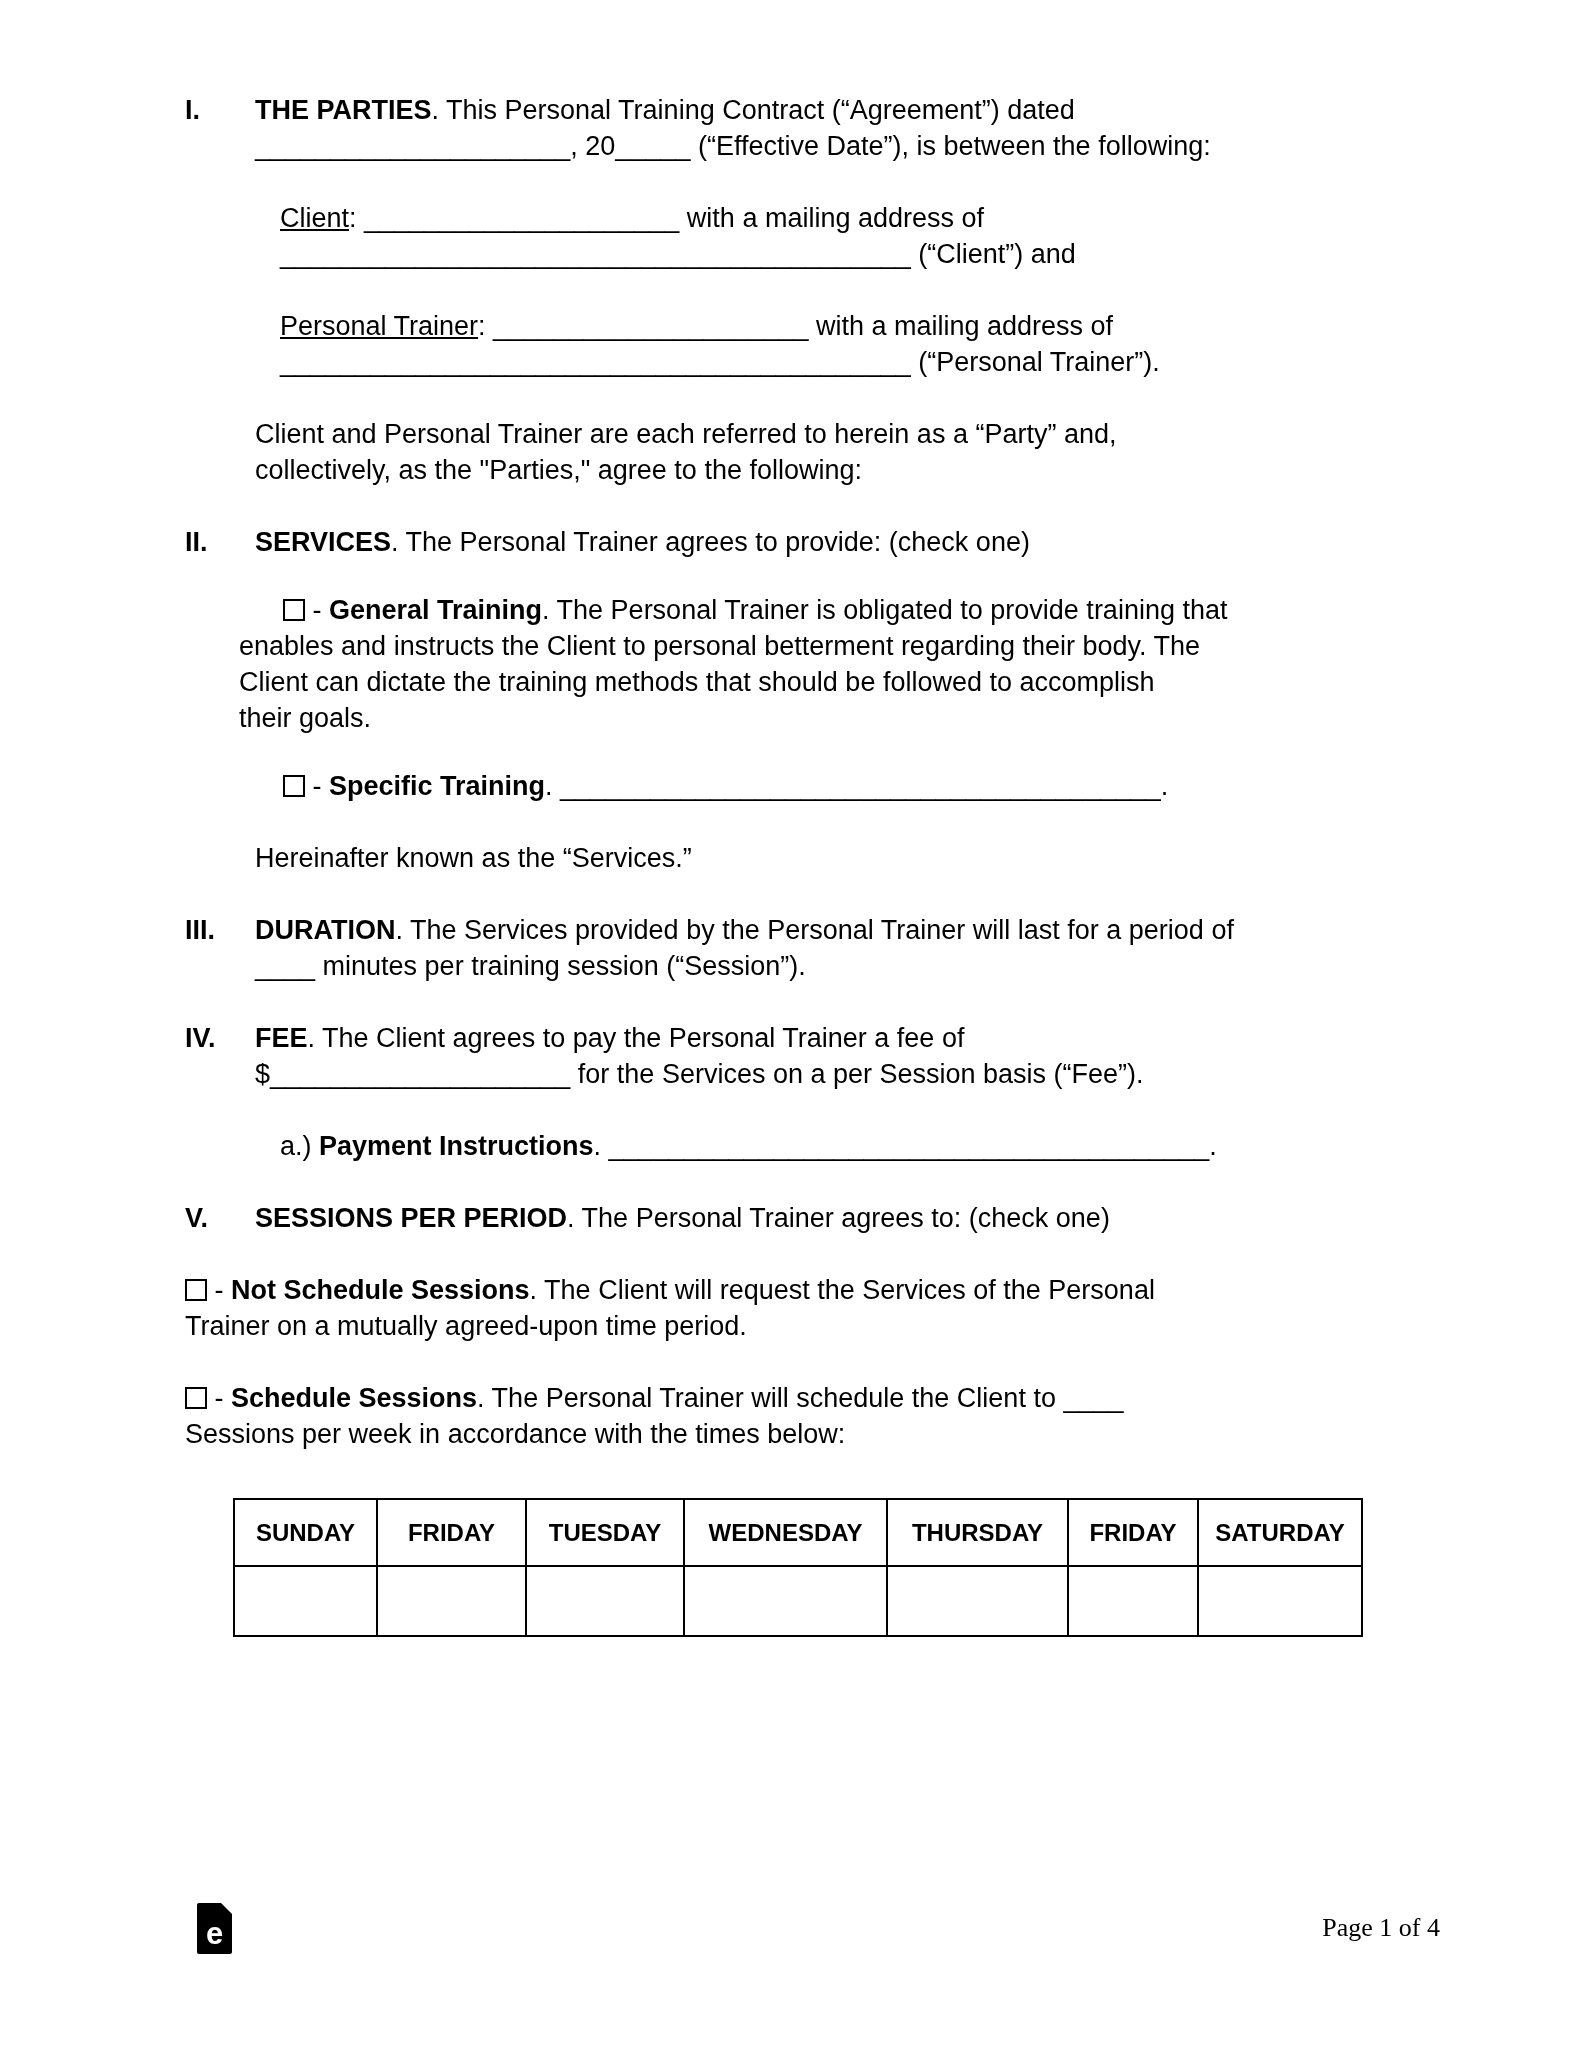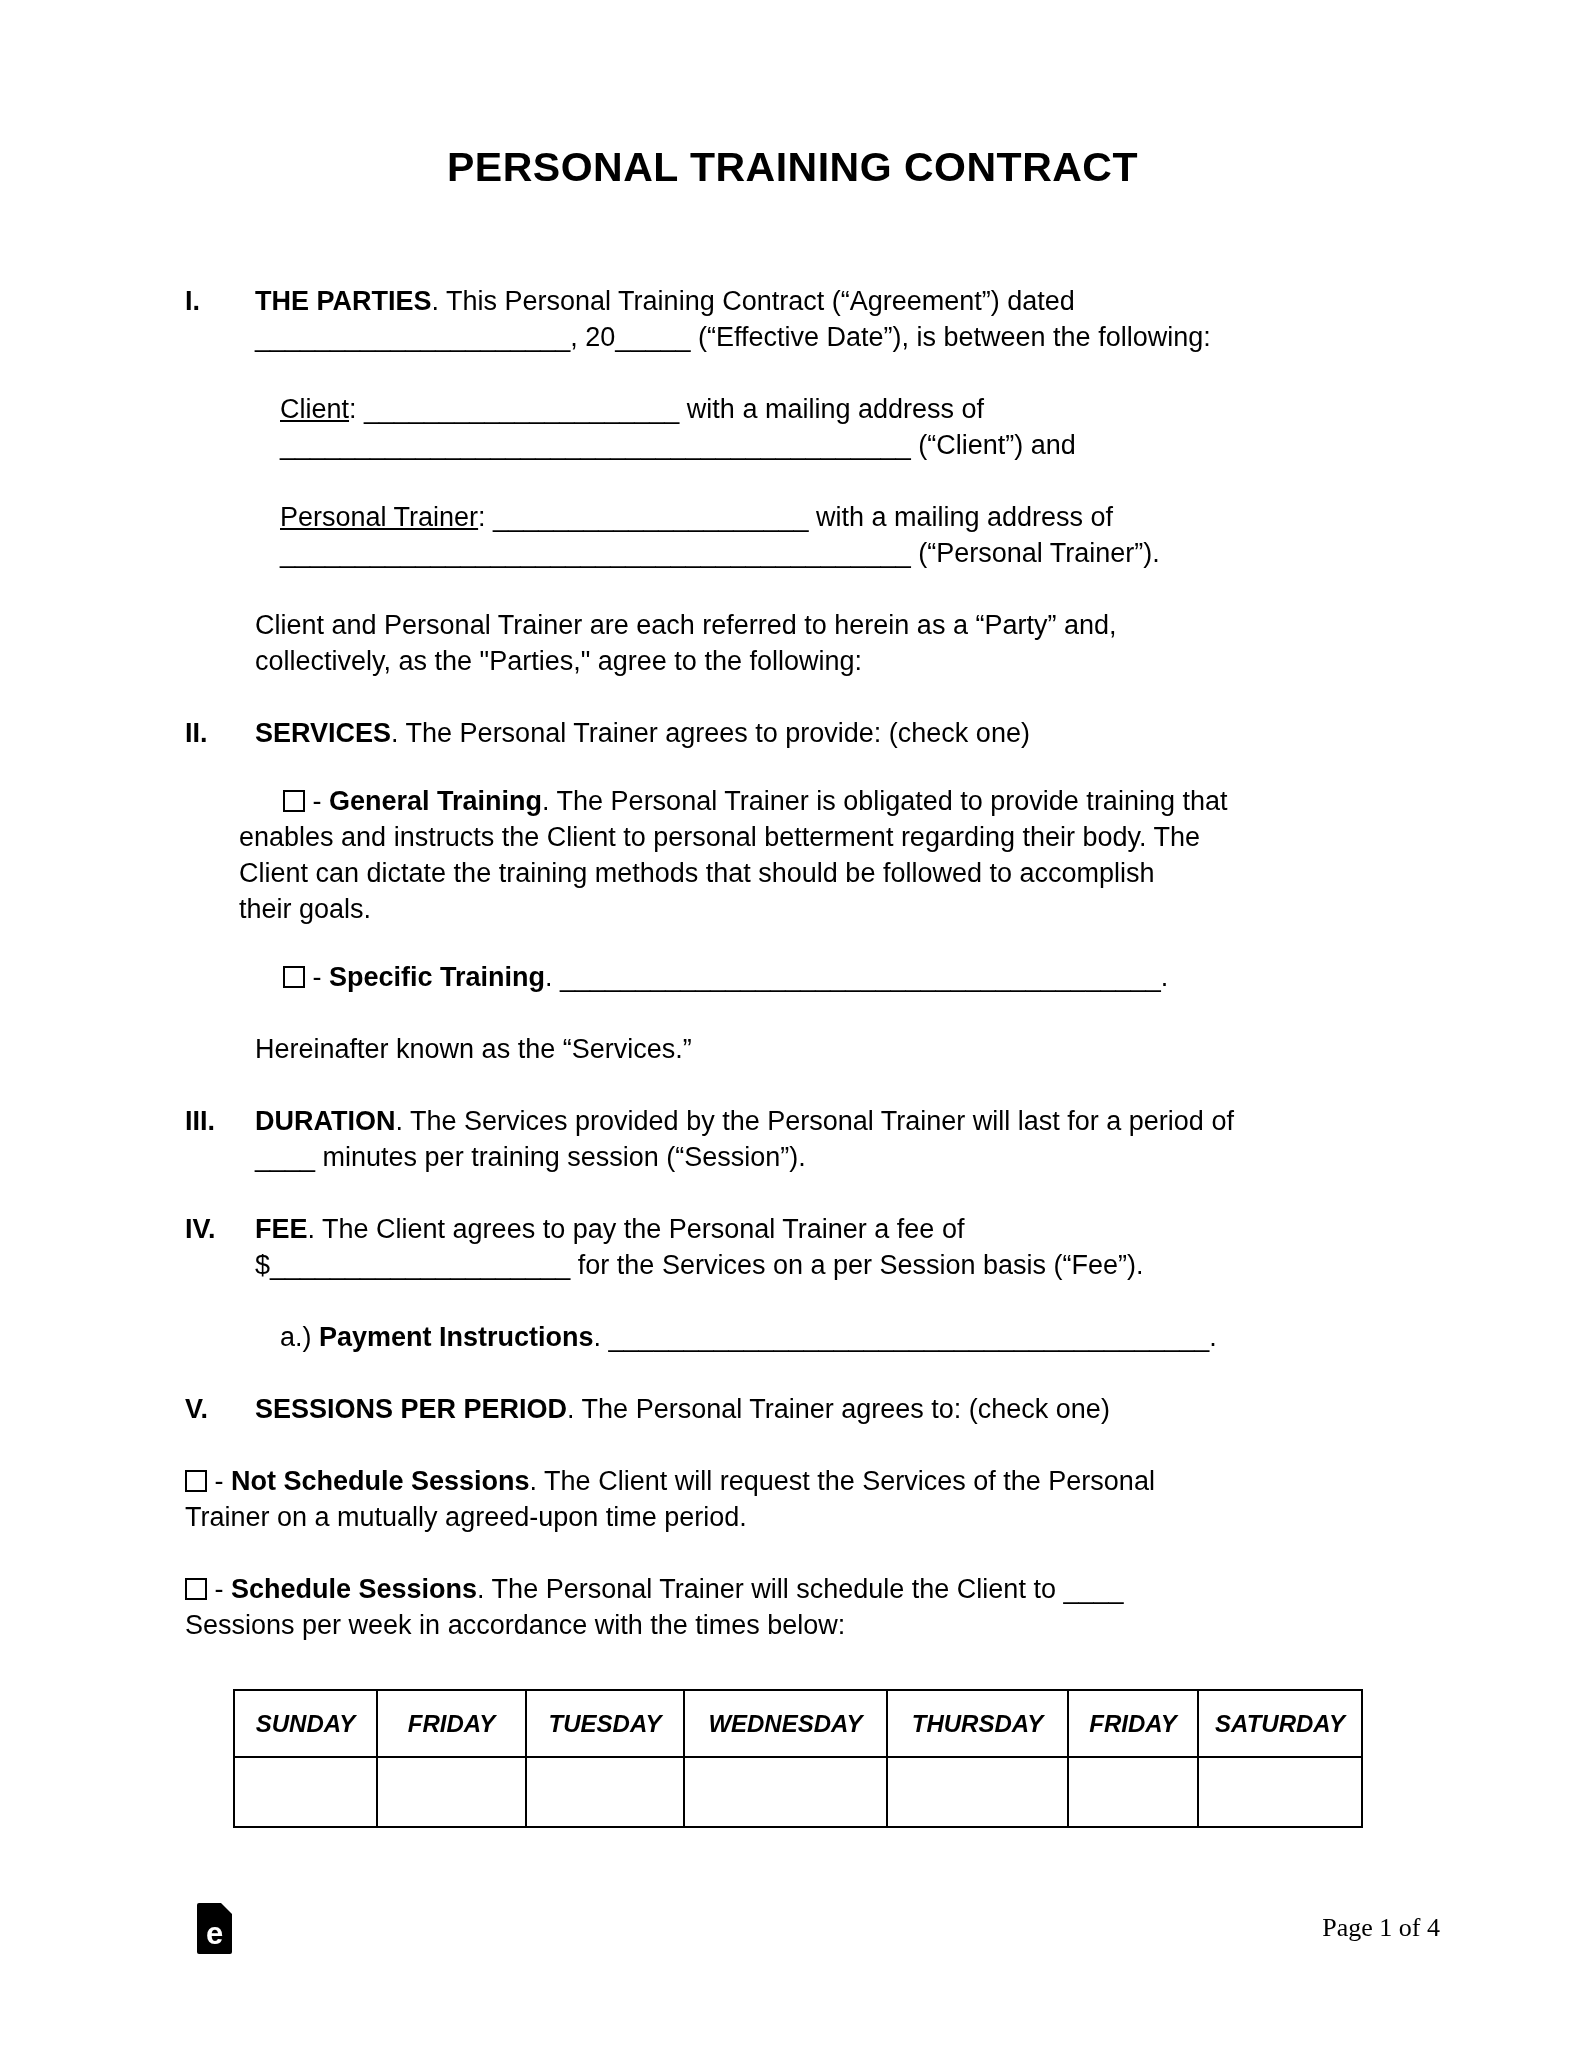--- a/index.html
+++ b/index.html
@@ -26,21 +26,21 @@
   .ind-cb5    { }   
   .checkbox {
     display:inline-block; width:18px; height:18px; border:2px solid #000;
     vertical-align:-2px; background:#fff; text-indent:0;
   }
   table.sched {
     border-collapse:collapse; table-layout:fixed;
     width:1128px; margin-left:48px; margin-top:46px;
   }
   table.sched th, table.sched td { border:2px solid #000; text-align:center; padding:0; }
-  table.sched th { height:65px; font-size:24px; font-weight:bold;font-style:italic; }
+  table.sched th { height:65px; font-size:24px; font-weight:bold; }
   table.sched td { height:68px; }
   .footer {
     position:absolute; left:197px; right:143px; top:1901px; height:54px;
     display:flex; justify-content:space-between; align-items:center;
   }
   .logo {
     position:relative; width:35px; height:51px; background:#000; border-radius:2px;
     display:flex; align-items:flex-end; justify-content:center;
   }
   .logo::before {
@@ -53,21 +53,20 @@
   }
   .logo-letter { color:#fff; font-weight:bold; font-size:31px; line-height:1; margin-bottom:5px; }
   .page-label { font-size:26px;font-family:Liberation Serif, serif; }
 </style>
 </head>
 <body>
 
 <div class="page">
   <div class="content">
 
-    <h1 class="title">PERSONAL TRAINING CONTRACT</h1>
 
     <div class="sec block first">
       <span class="num">I.</span>
       <div class="ptxt"><span class="b">THE PARTIES</span><span>. This Personal Training Contract (“Agreement”) dated
 _____________________, 20_____ (“Effective Date”), is between the following:</span></div>
     </div>
 
     <div class="ptxt block ind-client"><span class="u">Client</span><span>: _____________________ with a mailing address of
 __________________________________________ (“Client”) and</span></div>
 

